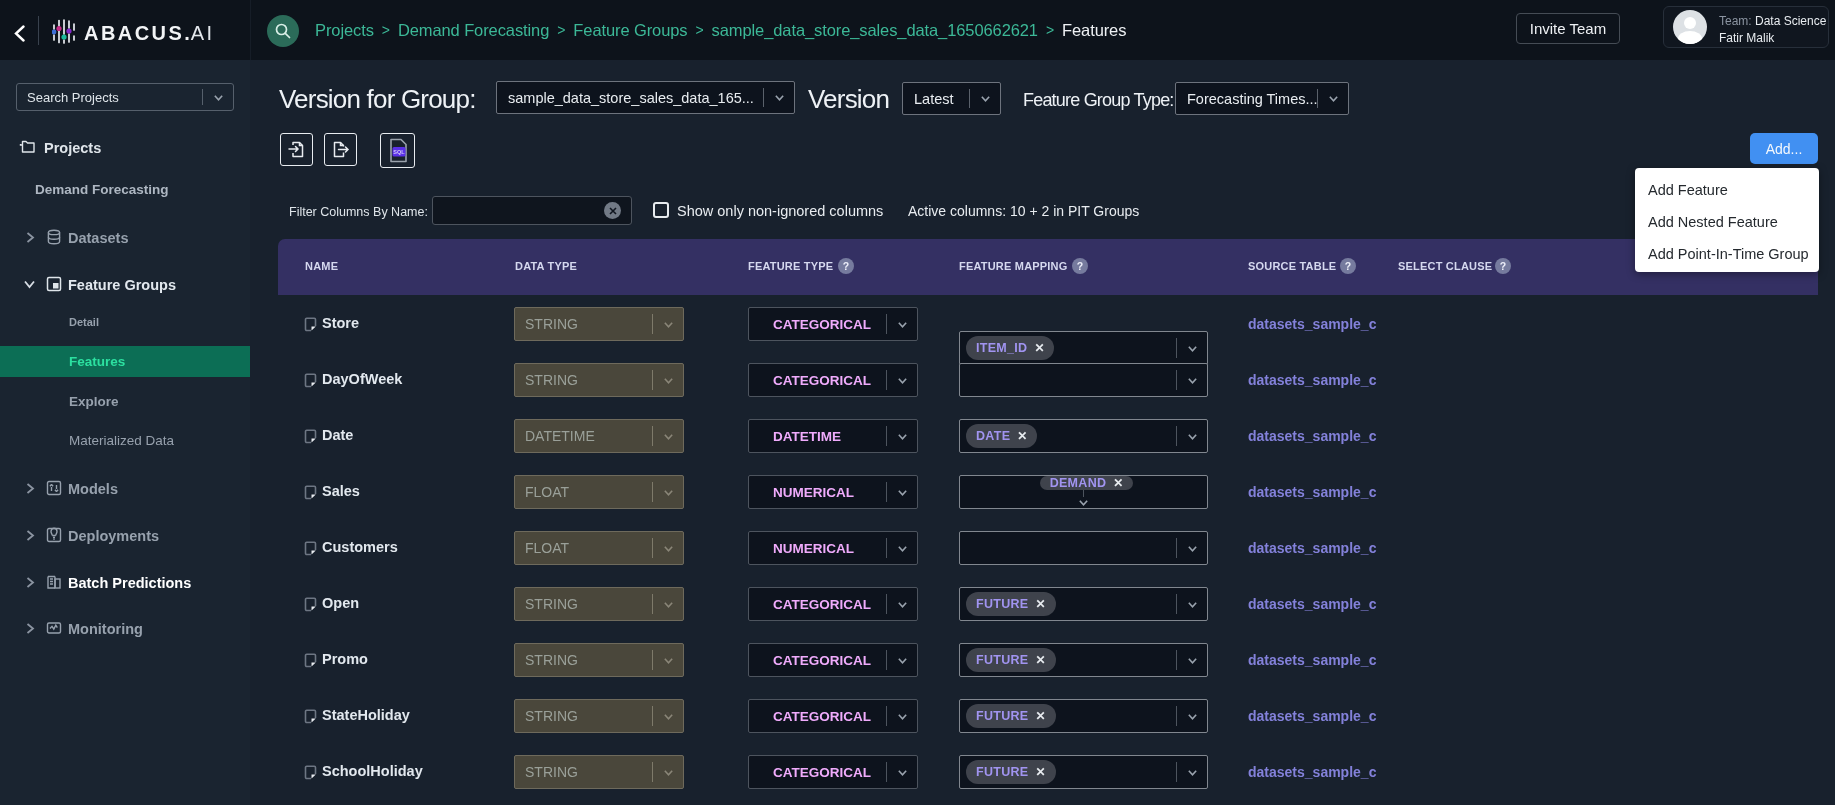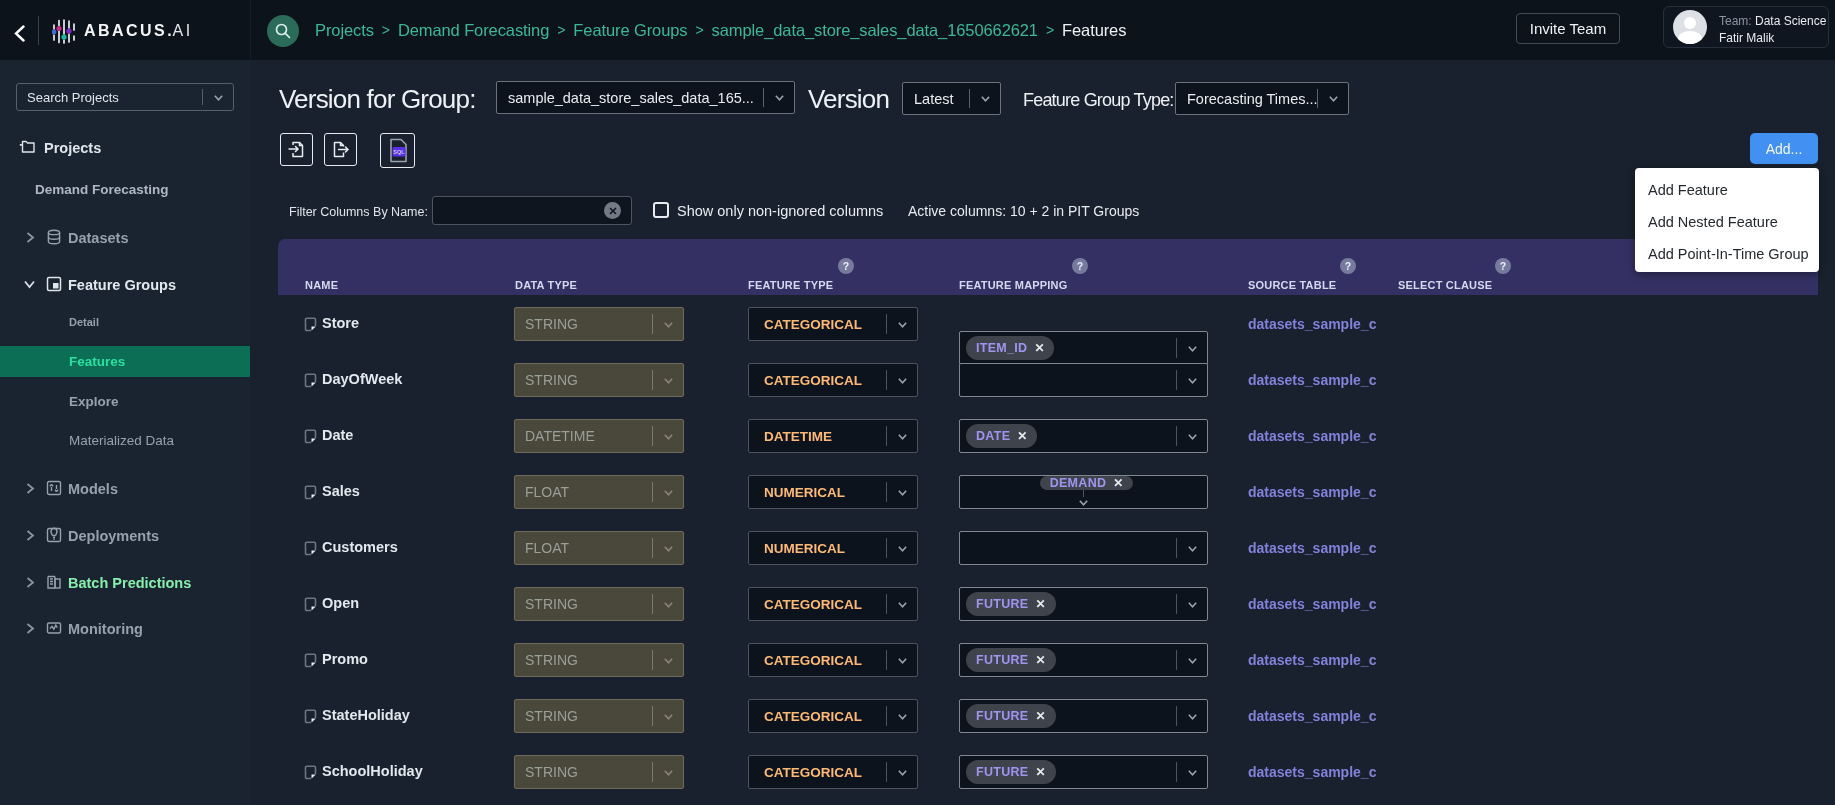--- a/index.html
+++ b/index.html
@@ -7,30 +7,30 @@
 .abs { position:absolute; }
 #topbar { position:absolute; left:0; top:0; width:1835px; height:60px; background:#0d131b; }
 #sidebar { position:absolute; left:0; top:60px; width:250px; height:745px; background:#1a2430; }
 #main { position:absolute; left:250px; top:60px; width:1585px; height:745px; }
 .sel { position:absolute; border:1px solid #4d545e; border-radius:2px; background:#0d131d; display:flex; align-items:center; }
 .sel .txt { color:#e9edf1; font-size:14.5px; padding-left:11px; flex:1; white-space:nowrap; overflow:hidden; }
 .sel .dv { width:1px; height:60%; background:#4d545e; }
 .sel .ch { width:30px; display:flex; align-items:center; justify-content:center; }
 .chev { width:11px; height:11px; }
 .green { color:#3cb897; }
-.hdr { font-size:11px; font-weight:bold; color:#d5d8ef; letter-spacing:0.2px;margin-top:19px; }
+.hdr { font-size:11px; font-weight:bold; color:#d5d8ef; letter-spacing:0.2px; }
 .qm { width:16px; height:16px; border-radius:50%; background:#767b9e; color:#eceef8; font-size:10.5px; font-weight:bold; display:flex; align-items:center; justify-content:center; }
 .docic { position:absolute; }
 .rname { position:absolute; font-size:14.5px; font-weight:700; color:#e2e8ee; }
 .dsel { position:absolute; width:170px; height:34px; background:#4a473b; border:1px solid #6e6a5c; border-radius:2px; display:flex; align-items:center; }
 .dsel .txt { color:#9aa099; font-size:14px; padding-left:10px; flex:1; }
 .dsel .dv { width:1px; height:60%; background:#7e7a6a; }
 .dsel .ch { width:30px; display:flex; align-items:center; justify-content:center; }
 .fsel { position:absolute; width:170px; height:34px; background:#0d131d; border:1px solid #4d545e; border-radius:2px; display:flex; align-items:center; }
-.fsel .txt { color:#fdba74; font-size:13.5px; font-weight:600; padding-left:15px; flex:1; }
+.fsel .txt { color:#f0abfc; font-size:13.5px; font-weight:600; padding-left:24px; flex:1; }
 .fsel .dv { width:1px; height:60%; background:#4d545e; }
 .fsel .ch { width:30px; display:flex; align-items:center; justify-content:center; }
 .msel { position:absolute; width:249px; height:34px; background:#0d131d; border:1px solid #81878f; border-radius:2px; display:flex; align-items:center; }
 .msel .pill { margin-left:6px; height:24px; background:#3f434c; border-radius:12px; display:flex; align-items:center; padding:0 10px; gap:7px; }
 .msel .pill .pt { color:#a194f0; font-size:12.5px; font-weight:bold; letter-spacing:0.3px; }
 .msel .pill .px { color:#e8ecf0; font-size:12px; font-weight:bold; }
 .msel .sp { flex:1; }
 .msel .dv { width:1px; height:60%; background:#4d545e; }
 .msel .ch { width:30px; display:flex; align-items:center; justify-content:center; }
 .rlink { position:absolute; font-size:14px; font-weight:600; color:#8381da; }
@@ -55,21 +55,21 @@
       <line x1="17" y1="2" x2="17" y2="9"></line>
         <line x1="17" y1="15" x2="17" y2="23"></line>
       <line x1="22" y1="5" x2="22" y2="11"></line>
         <line x1="22" y1="17" x2="22" y2="21"></line>
     </g>
     <circle cx="7" cy="9.5" r="2.6" fill="#c62a86"></circle>
     <circle cx="2" cy="13" r="2.4" fill="#3d6ed6"></circle>
     <circle cx="12" cy="18" r="2.6" fill="#19b89a"></circle>
     <circle cx="17" cy="12" r="2.6" fill="#8428c9"></circle>
   </svg>
-  <div class="abs" style="left:84px; top:22px; font-size:16px; font-weight:bold; color:#f2f4f6; letter-spacing:2.45px;">ABACUS<span style="letter-spacing:1px;">.</span><span style="font-weight:normal; color:#e3e7ec;">AI</span></div>
+  <div class="abs" style="left:84px; top:22px; font-size:20px; font-weight:bold; color:#f2f4f6; letter-spacing:2.45px;">ABACUS<span style="letter-spacing:1px;">.</span><span style="font-weight:normal; color:#e3e7ec;">AI</span></div>
   <div class="abs" style="left:250px; top:0; width:1px; height:60px; background:#161d27;"></div>
 
   <div class="abs" style="left:267px; top:15px; width:32px; height:32px; border-radius:50%; background:#2b6b59;"></div>
   <svg class="abs" style="left:274px; top:22px;" width="18" height="18" viewBox="0 0 18 18">
     <circle cx="7.5" cy="7.5" r="5" stroke="#d9efe7" stroke-width="1.7" fill="none"></circle>
     <line x1="11.3" y1="11.3" x2="15.5" y2="15.5" stroke="#d9efe7" stroke-width="1.7" stroke-linecap="round"></line>
   </svg>
 
   <div class="abs" style="left:315px; top:0; height:60px; display:flex; align-items:center; gap:8px; font-size:16.5px; font-weight:500; letter-spacing:-0.1px;">
     <span class="green">Projects</span>
@@ -156,21 +156,21 @@
     </svg>
   <div class="abs" style="left:68px; top:468px; font-size:14.5px; font-weight:bold; color:#97a1ad;">Deployments</div>
 
   <svg class="abs" style="left:25px; top:516px;" width="10" height="13" viewBox="0 0 10 13">
       <path d="M2.5 2 L8 6.5 L2.5 11" stroke="#8b94a1" stroke-width="1.8" fill="none"></path>
     </svg>
   <svg class="abs" style="left:46px; top:514px;" width="16" height="16" viewBox="0 0 16 16" stroke="#97a1ad" stroke-width="1.4" fill="none">
       <path d="M2 2.5 H9 M2 2.5 V14 H9 M9 2.5 V14 M4 5 h3 M4 7.5 h3 M4 10 h3"></path>
       <rect x="9" y="5" width="5" height="9"></rect>
     </svg>
-  <div class="abs" style="left:68px; top:515px; font-size:14.5px; font-weight:bold; color:#86efac;">Batch Predictions</div>
+  <div class="abs" style="left:68px; top:515px; font-size:14.5px; font-weight:bold; color:#ffffff;">Batch Predictions</div>
 
   <svg class="abs" style="left:25px; top:562px;" width="10" height="13" viewBox="0 0 10 13">
       <path d="M2.5 2 L8 6.5 L2.5 11" stroke="#8b94a1" stroke-width="1.8" fill="none"></path>
     </svg>
   <svg class="abs" style="left:46px; top:560px;" width="16" height="16" viewBox="0 0 16 16" stroke="#97a1ad" stroke-width="1.4" fill="none">
       <rect x="1.5" y="3" width="13" height="10" rx="1.5"></rect>
       <path d="M4 8.5 l2-2.2 1.8 2.8 2-4 1.5 2.5"></path>
     </svg>
   <div class="abs" style="left:68px; top:561px; font-size:14.5px; font-weight:bold; color:#97a1ad;">Monitoring</div>
 </div>

